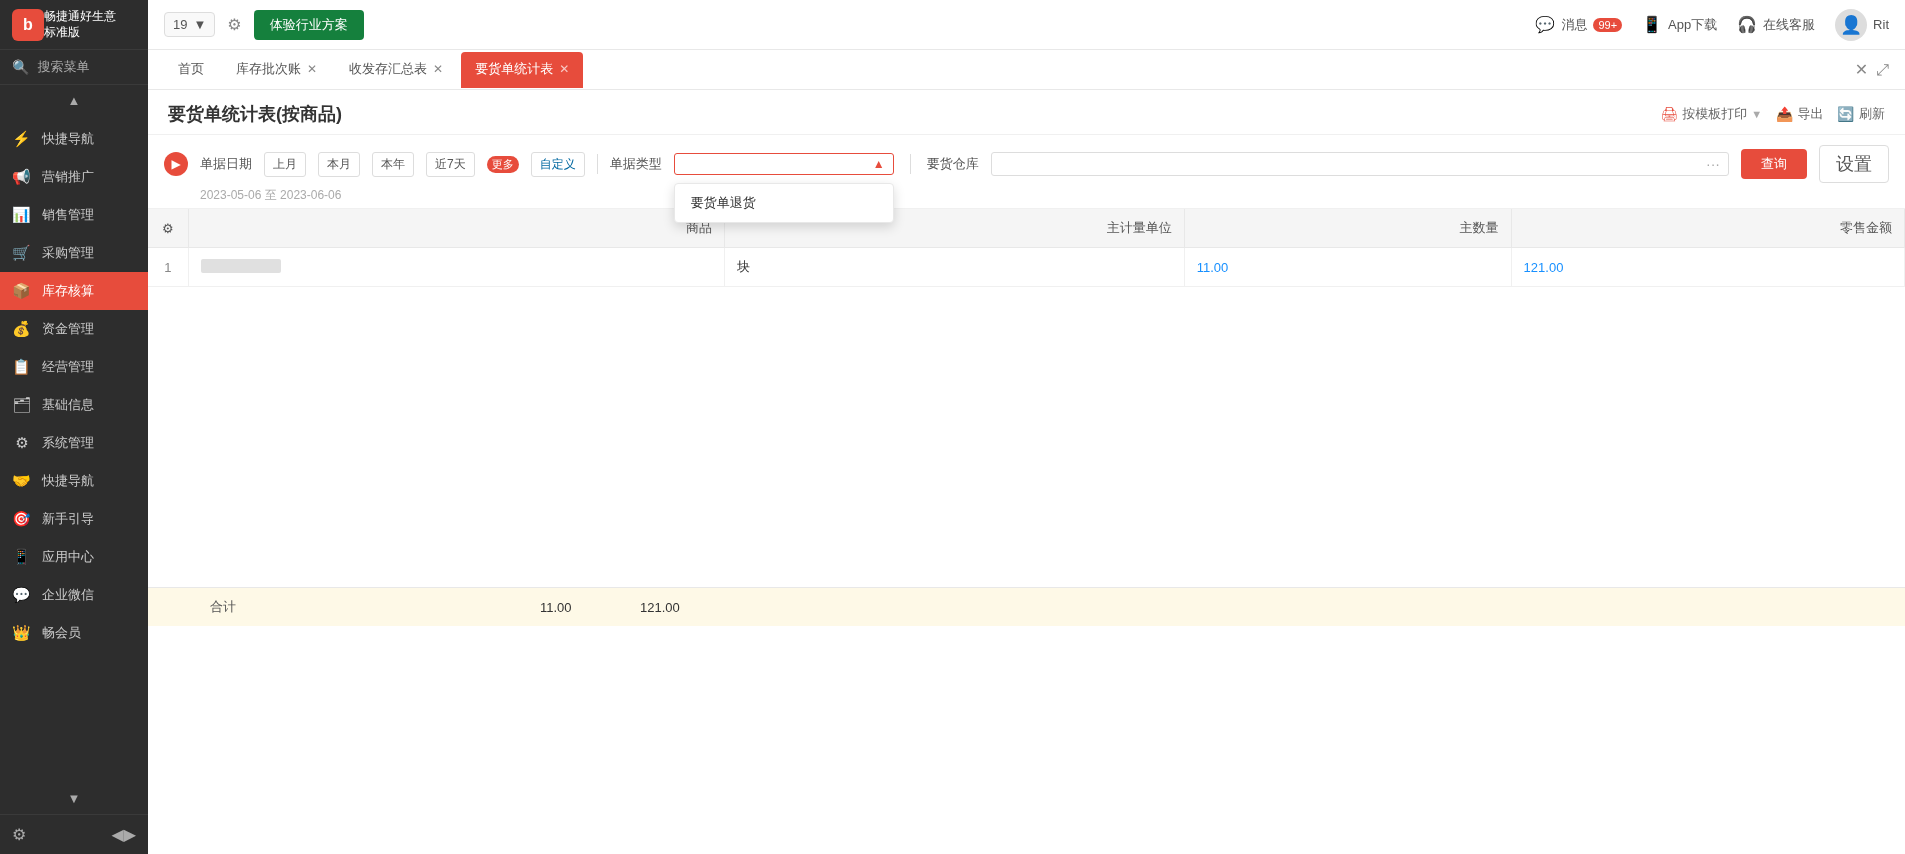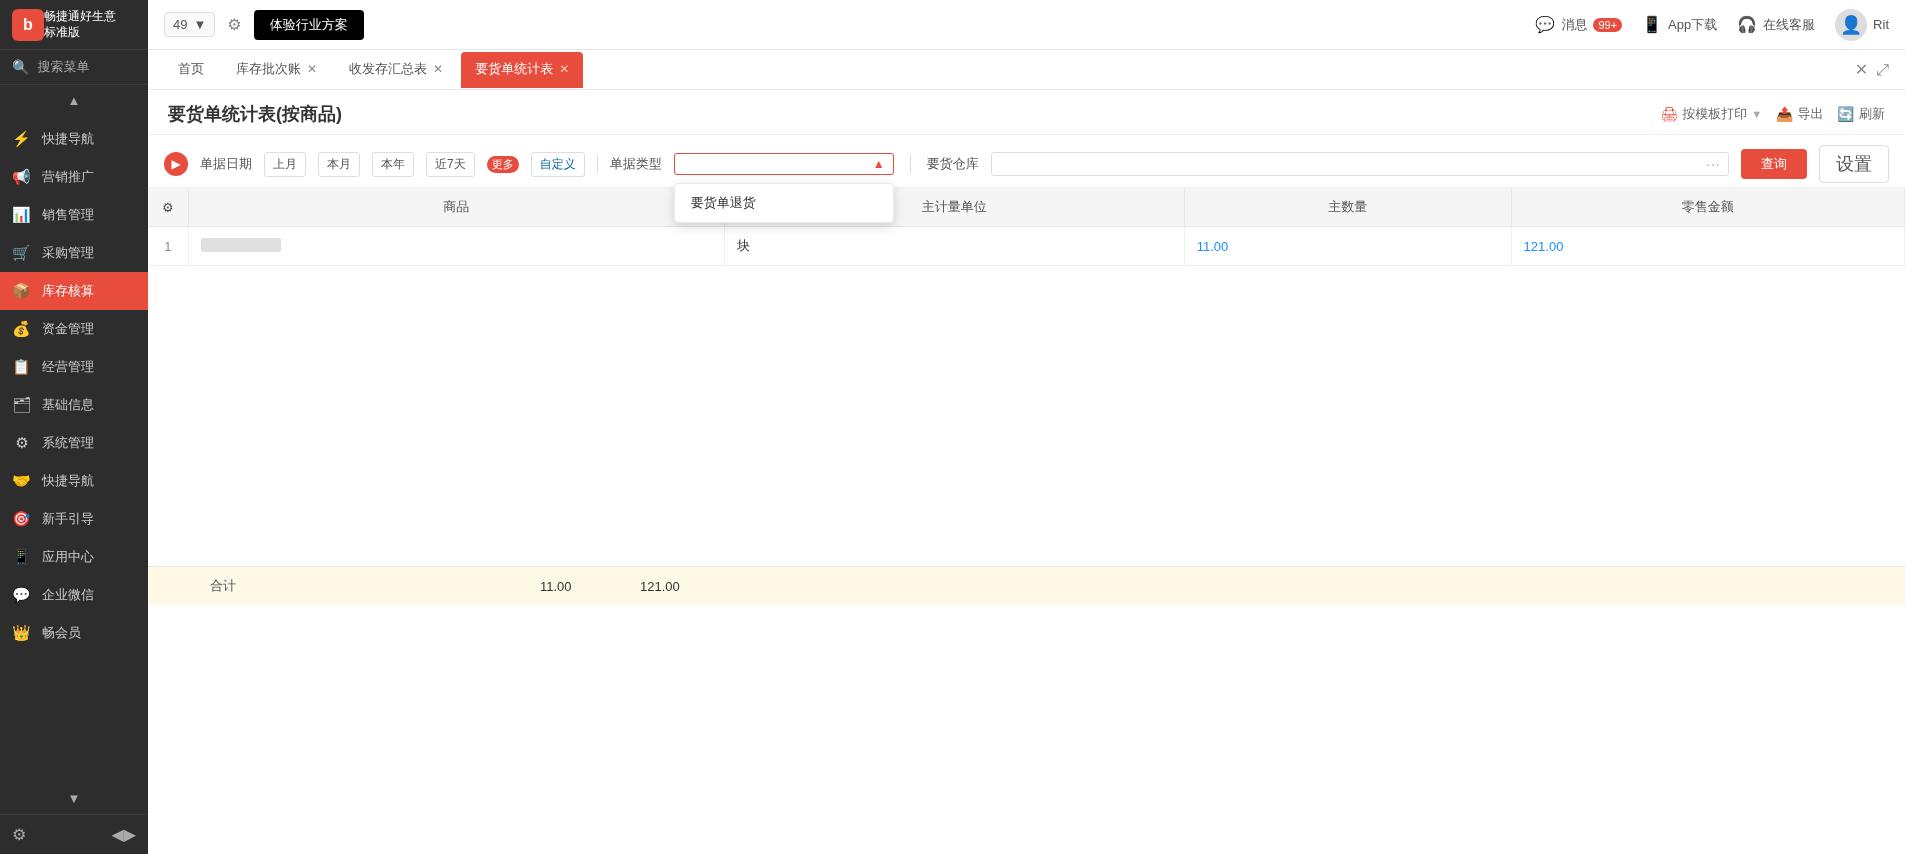--- a/index.html
+++ b/index.html
@@ -108,21 +108,21 @@
       border-radius: 4px;
       padding: 4px 8px;
       font-size: 13px;
       color: #555;
       cursor: pointer;
       background: #f9f9f9;
       gap: 6px;
     }
     .topbar-gear { color: #888; cursor: pointer; font-size: 16px; }
     .btn-industry {
-      background: #000000;
+      background: #15803d;
       color: white;
       border: none;
       border-radius: 4px;
       padding: 6px 16px;
       font-size: 13px;
       cursor: pointer;
       font-family: inherit;
     }
     .topbar-right {
       display: flex;
@@ -366,21 +366,21 @@
       width: 100%;
       border-collapse: collapse;
       font-size: 13px;
     }
     .data-table thead tr {
       background: #f5f5f5;
       border-bottom: 1px solid #e8e8e8;
     }
     .data-table th {
       padding: 10px 12px;
-      text-align: center;
+      text-align: right;
       color: #555;
       font-weight: 500;
       white-space: nowrap;
       border-right: 1px solid #e8e8e8;
     }
     .data-table th:first-child { width: 40px; text-align: center; }
     .data-table td {
       padding: 10px 12px;
       border-bottom: 1px solid #f0f0f0;
       border-right: 1px solid #f0f0f0;
@@ -531,21 +531,21 @@
     <span class="sidebar-footer-icon">⚙</span>
     <span class="sidebar-footer-icon">◀▶</span>
   </div>
 </div>
 
 <div class="main">
 
   <div class="topbar">
     <div class="topbar-left">
       <div class="topbar-select">
-        <span>49</span>
+        <span>19</span>
         <span>▼</span>
       </div>
       <span class="topbar-gear">⚙</span>
       <button class="btn-industry">体验行业方案</button>
     </div>
     <div class="topbar-right">
       <div class="topbar-action">
         <span class="topbar-action-icon">💬</span>
         <span>消息</span>
         <span class="badge">99+</span>
@@ -645,20 +645,21 @@
 
           <span class="filter-label">要货仓库</span>
           <div class="warehouse-input" style="min-width:180px;">
             <input type="text" class="warehouse-value" value="" style="">
             <span class="warehouse-dots">···</span>
           </div>
 
           <button class="btn-query">查询</button>
           <button class="btn-settings">设置</button>
         </div>
+        <div class="date-sub" style="padding-left: 36px; margin-top: 4px; font-size: 12px; color: #aaa;">2023-05-06 至 2023-06-06</div>
       </div>
 
       <div class="table-container">
         <table class="data-table">
           <thead>
             <tr>
               <th class="col-settings">
                 <span>⚙</span>
               </th>
               <th>

